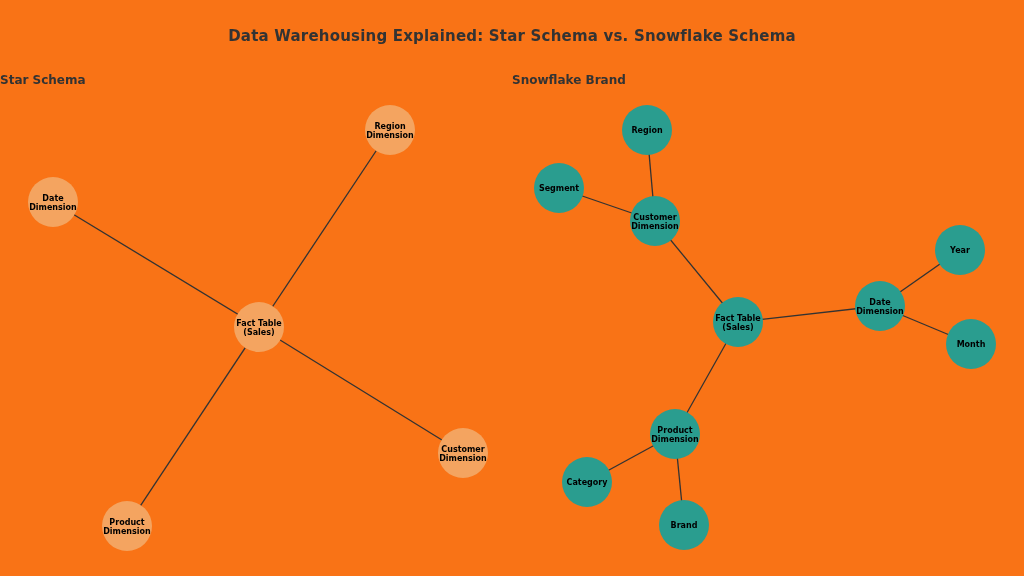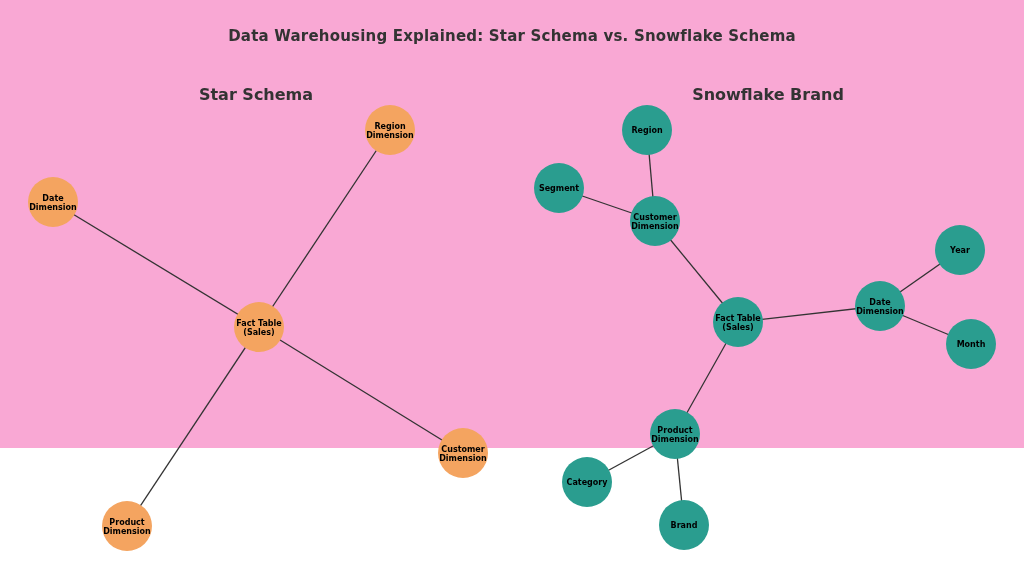--- a/index.html
+++ b/index.html
@@ -7,43 +7,41 @@
     padding: 0;
     background: #ffffff;
     width: 1024px;
     height: 576px;
     overflow: hidden;
     font-family: "DejaVu Sans", "Liberation Sans", sans-serif;
   }
   #figure {
     position: relative;
     width: 1024px;
-    height: 448px;
-    background: #f9a8d4;
+    height: 576px;
+    background: #f97316;
   }
   .fig-title {
     position: absolute;
     top: 27px;
     left: 0;
     width: 1024px;
     text-align: center;
     font-size: 15px;
     font-weight: bold;
     color: #333333;
     letter-spacing: 0.2px;
   }
   .subplot-title {
     position: absolute;
     top: 73px;
     width: 512px;
-    text-align: center;
-    font-size: 16px;
+    font-size: 12px;
     font-weight: bold;
     color: #333333;
-    margin-top: 12px;
   }
   .subplot-title.left  { left: 0; }
   .subplot-title.right { left: 512px; }
   #diagram-svg {
     position: absolute;
     top: 0;
     left: 0;
   }
   #diagram-svg text {
     font-family: "DejaVu Sans", "Liberation Sans", sans-serif;

